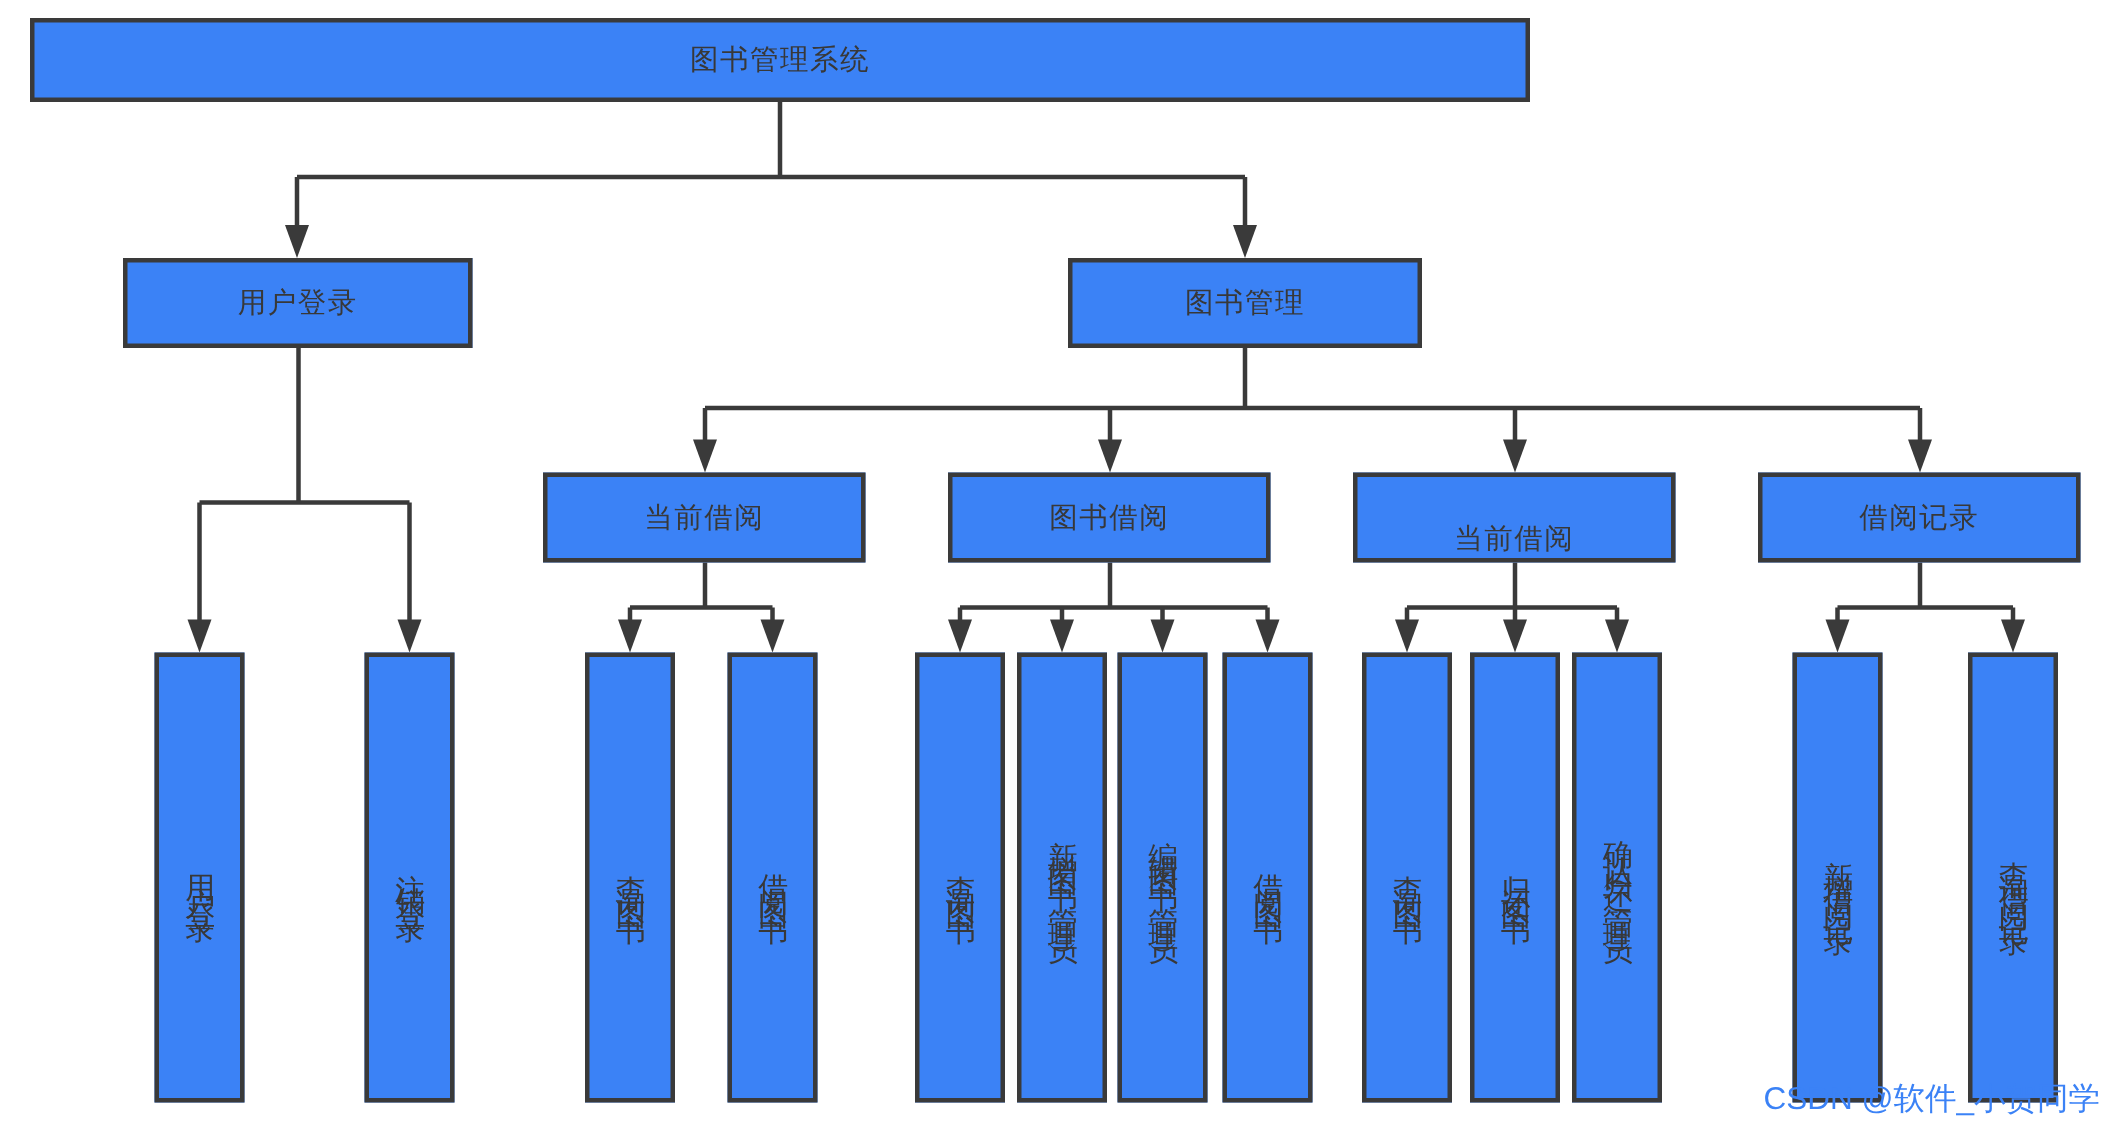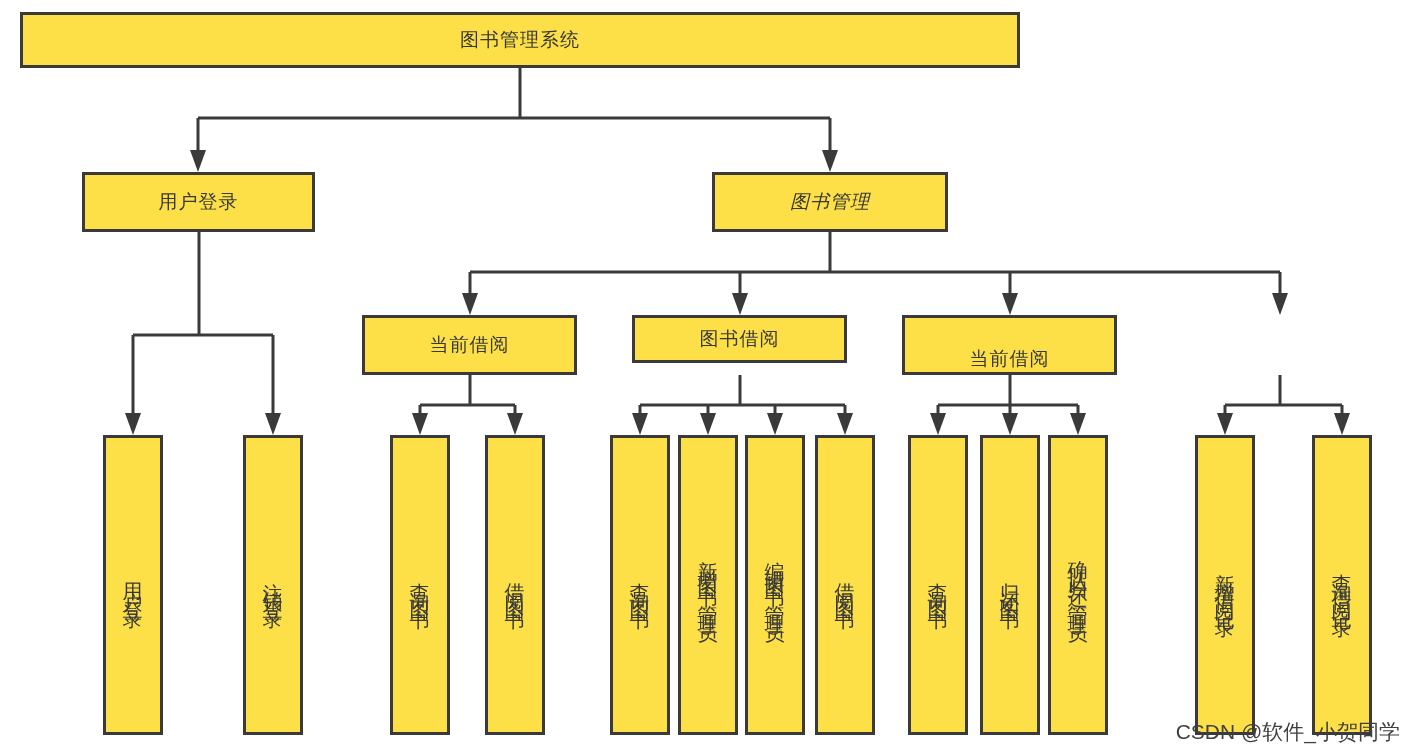--- a/index.html
+++ b/index.html
@@ -25,21 +25,21 @@
     left: 0;
     top: 0;
     width: 1405px;
     height: 747px;
     z-index: 1;
   }
   .box {
     position: absolute;
     box-sizing: border-box;
     border: 3px solid #3a3a3a;
-    background: #fde047;
+    background: #3b82f6;
     color: #383838;
     display: flex;
     align-items: center;
     justify-content: center;
     z-index: 2;
   }
   .box.h {
     font-size: 19px;
     letter-spacing: 1px;
     white-space: nowrap;
@@ -55,21 +55,21 @@
     text-orientation: mixed;
     letter-spacing: 9px;
     line-height: 1;
     white-space: nowrap;
   }
   .watermark {
     position: absolute;
     right: 5px;
     bottom: 1px;
     font-size: 21px;
-    color: #404040;
+    color: #3b82f6;
     z-index: 3;
     white-space: nowrap;
   }
 </style>
 </head>
 <body>
 
 <div id="canvas">
 
   <svg class="wires" viewBox="0 0 1405 747" xmlns="http://www.w3.org/2000/svg">
@@ -115,32 +115,35 @@
     </g>
   </svg>
 
   <div class="box h" style="left:20px; top:12px; width:1000px; height:56px;">
     <span>图书管理系统</span>
   </div>
 
   <div class="box h" style="left:82px; top:172px; width:233px; height:60px;">
     <span>用户登录</span>
   </div>
-  <div class="box h" style="left:712px; top:172px; width:236px; height:60px;font-style:italic;">
+  <div class="box h" style="left:712px; top:172px; width:236px; height:60px;">
     <span>图书管理</span>
   </div>
 
   <div class="box h" style="left:362px; top:315px; width:215px; height:60px;">
     <span>当前借阅</span>
   </div>
-  <div class="box h" style="left:632px; top:315px; width:215px; height:48px;">
+  <div class="box h" style="left:632px; top:315px; width:215px; height:60px;">
     <span>图书借阅</span>
   </div>
   <div class="box h" style="left:902px; top:315px; width:215px; height:60px;align-items:flex-end;">
     <span>当前借阅</span>
+  </div>
+  <div class="box h" style="left:1172px; top:315px; width:215px; height:60px;">
+    <span>借阅记录</span>
   </div>
 
   <div class="box v" style="left:103px;">
     <span>用户登录</span>
   </div>
   <div class="box v" style="left:243px;">
     <span>注销登录</span>
   </div>
 
   <div class="box v" style="left:390px;">

